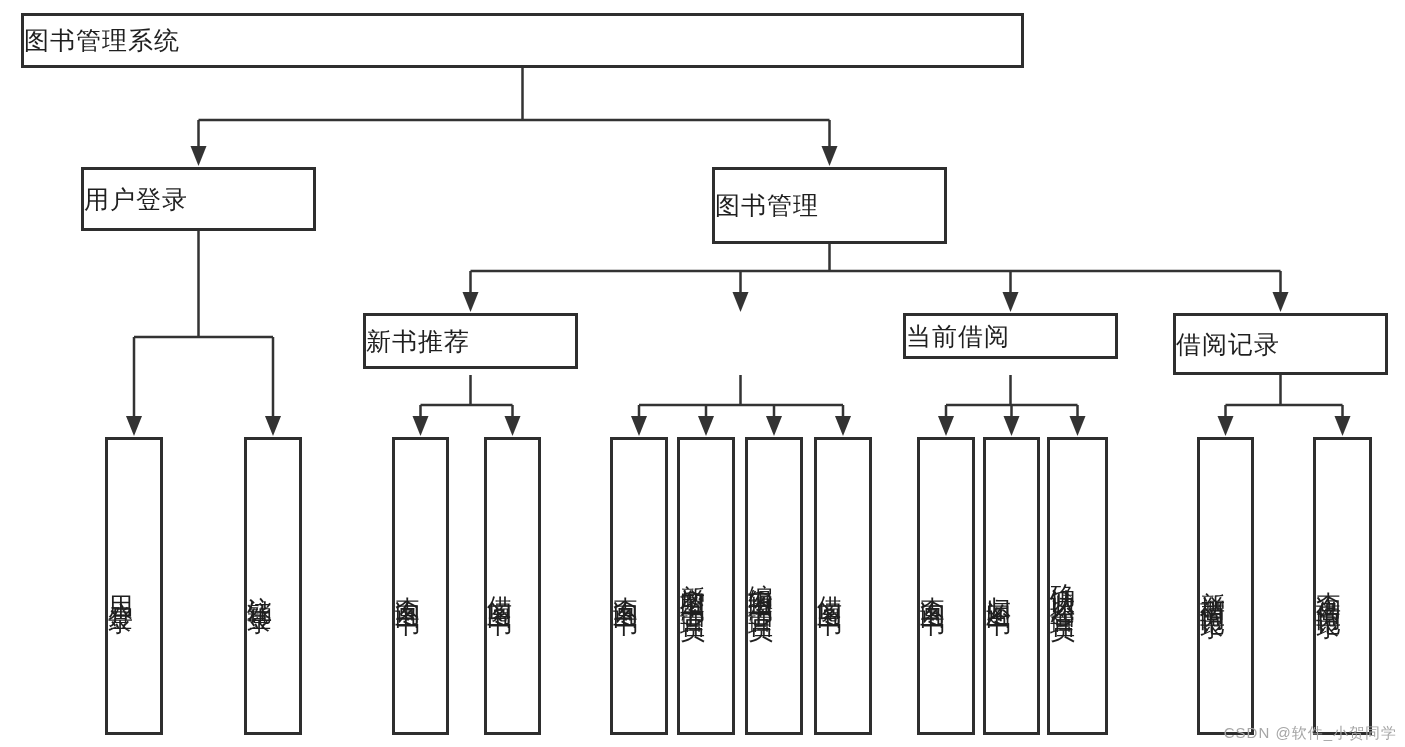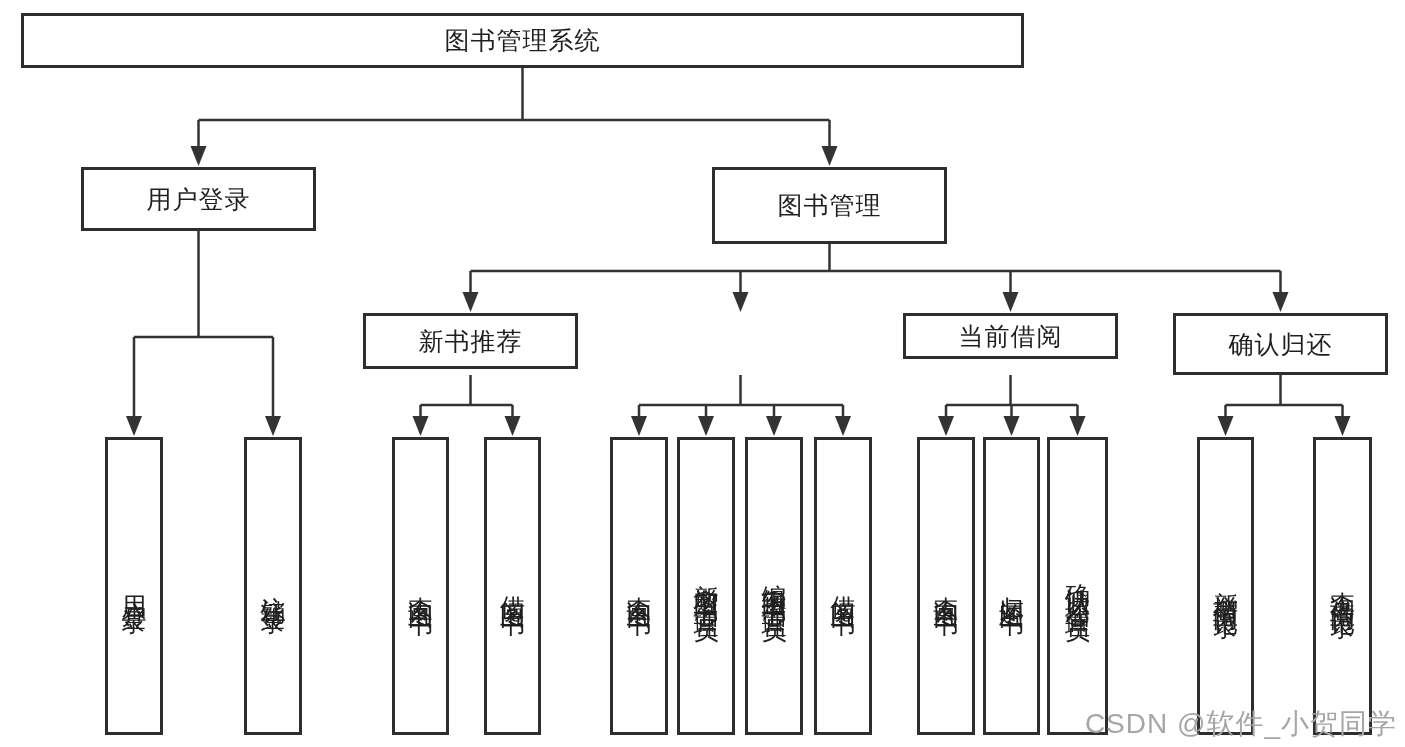--- a/index.html
+++ b/index.html
@@ -25,40 +25,39 @@
     left: 0; top: 0;
     width: 1405px; height: 747px;
     pointer-events: none;
   }
   .node {
     position: absolute;
     background: #ffffff;
     border: 3px solid var(--box-border);
     display: flex;
     align-items: center;
-    justify-content: center;
   }
   .hbox span {
     font-size: 25px;
     letter-spacing: 1px;
     white-space: nowrap;
   }
   .vbox .vtext {
     writing-mode: vertical-lr;
     text-orientation: mixed;
     font-size: 25px;
     letter-spacing: 5px;
     line-height: 1;
     white-space: nowrap;
   }
   .watermark {
     position: absolute;
     right: 8px;
     bottom: 4px;
-    font-size: 28px;
+    font-size: 15px;
     color: var(--watermark);
     letter-spacing: 1px;
     white-space: nowrap;
     z-index: 5;
   }
 </style>
 </head>
 <body>
 
 <div class="canvas">
@@ -128,21 +127,21 @@
     <span class="vtext">注销登录</span>
   </div>
 
   <div class="node hbox" style="left:363px;top:313px;width:215px;height:56px">
     <span>新书推荐</span>
   </div>
   <div class="node hbox" style="left:903px;top:313px;width:215px;height:46px">
     <span>当前借阅</span>
   </div>
   <div class="node hbox" style="left:1173px;top:313px;width:215px;height:62px">
-    <span>确认归还</span>
+    <span>借阅记录</span>
   </div>
 
   <div class="node vbox" style="left:392px;top:437px;width:57px;height:298px">
     <span class="vtext">查询图书</span>
   </div>
   <div class="node vbox" style="left:484px;top:437px;width:57px;height:298px">
     <span class="vtext">借阅图书</span>
   </div>
 
   <div class="node vbox" style="left:610px;top:437px;width:58px;height:298px">

